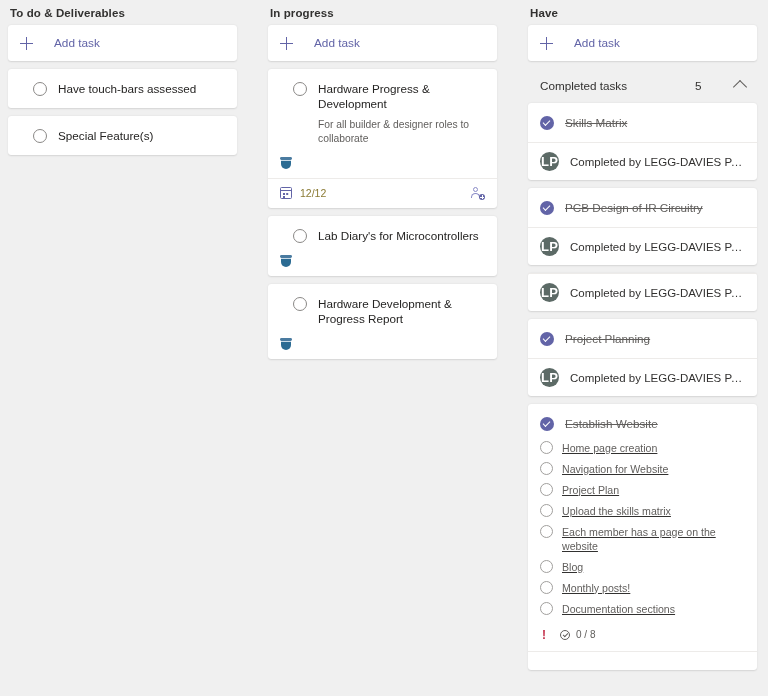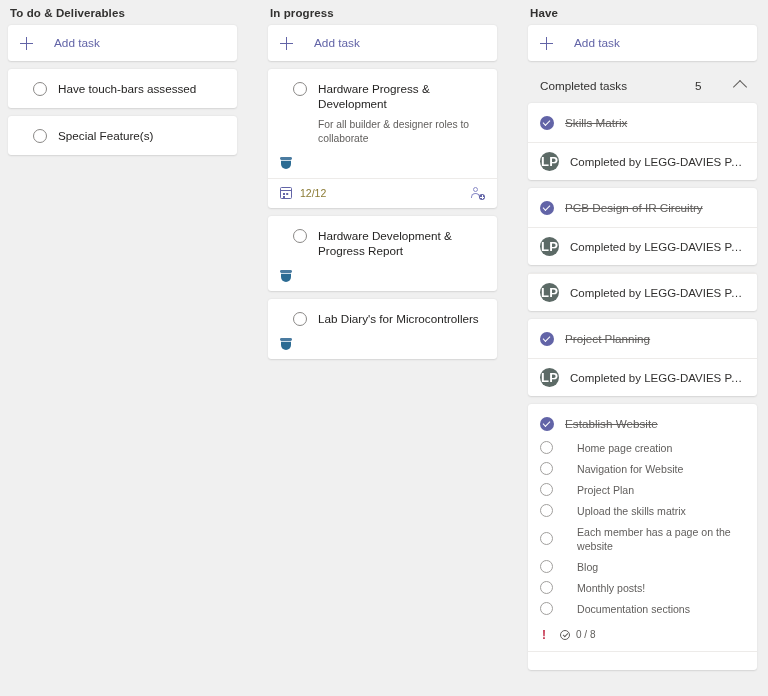--- a/index.html
+++ b/index.html
@@ -130,21 +130,21 @@
     width:19px;height:19px;border-radius:50%;background:#5c6a66;
     color:#fff;font-size:13px;font-weight:700;
     display:flex;align-items:center;justify-content:center;flex:0 0 auto;
     letter-spacing:.2px;
   }
   .completed-by-text{
     font-size:11.5px;color:#323130;white-space:nowrap;overflow:hidden;
     text-overflow:ellipsis;
   }
   .checklist{padding:0 12px 2px 12px;}
-  .cl-item{display:flex;align-items:center;gap:24px;padding:3.5px 0;}
+  .cl-item{display:flex;align-items:flex-start;gap:9px;padding:3.5px 0;text-decoration:underline;}
   .cl-circle{
     width:11px;height:11px;border:1.1px solid #a19f9d;border-radius:50%;
     flex:0 0 auto;background:#fff;
   }
   .cl-label{font-size:10.6px;color:#605e5c;line-height:14px;}
   .badge-row{display:flex;align-items:center;gap:14px;padding:8px 12px 11px 14px;}
   .bang{
     color:#c4314b;font-size:12px;font-weight:700;line-height:10px;
   }
   .prog{display:flex;align-items:center;gap:6px;}
@@ -228,36 +228,36 @@
             <span class="body"></span>
             <span class="plusdot"></span>
         </span>
       </div>
     </div>
 
     <div class="card task-card">
       <div class="task-row">
         <span class="circle"></span>
         <div class="task-body">
-          <div class="task-title">Hardware Development &amp; Progress Report</div>
+          <div class="task-title">Lab Diary's for Microcontrollers</div>
         </div>
       </div>
       <div class="meta-row">
         <span class="bucket-icon">
             <span class="lid"></span>
             <span class="cup"></span>
           </span>
       </div>
     </div>
 
     <div class="card task-card">
       <div class="task-row">
         <span class="circle"></span>
         <div class="task-body">
-          <div class="task-title">Lab Diary's for Microcontrollers</div>
+          <div class="task-title">Hardware Development &amp; Progress Report</div>
         </div>
       </div>
       <div class="meta-row">
         <span class="bucket-icon">
             <span class="lid"></span>
             <span class="cup"></span>
           </span>
       </div>
     </div>
   </div>

